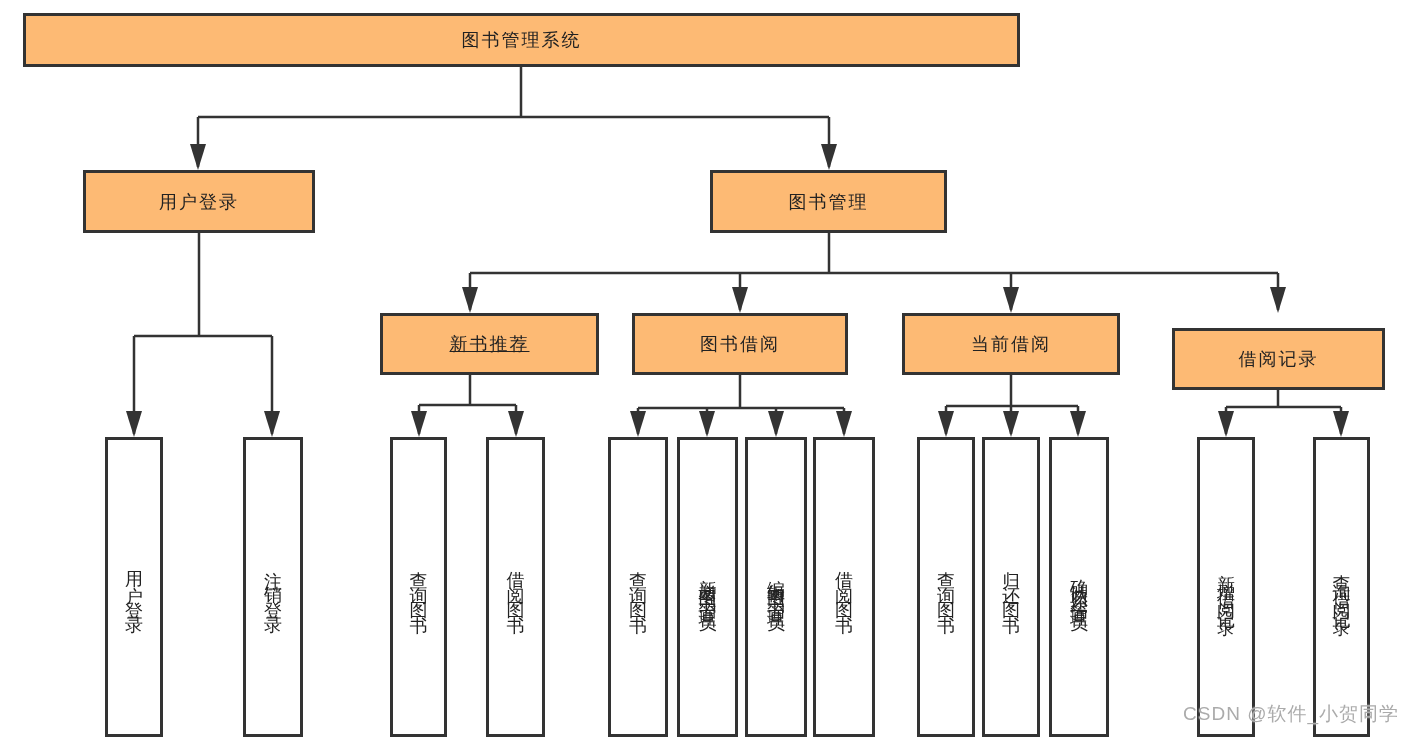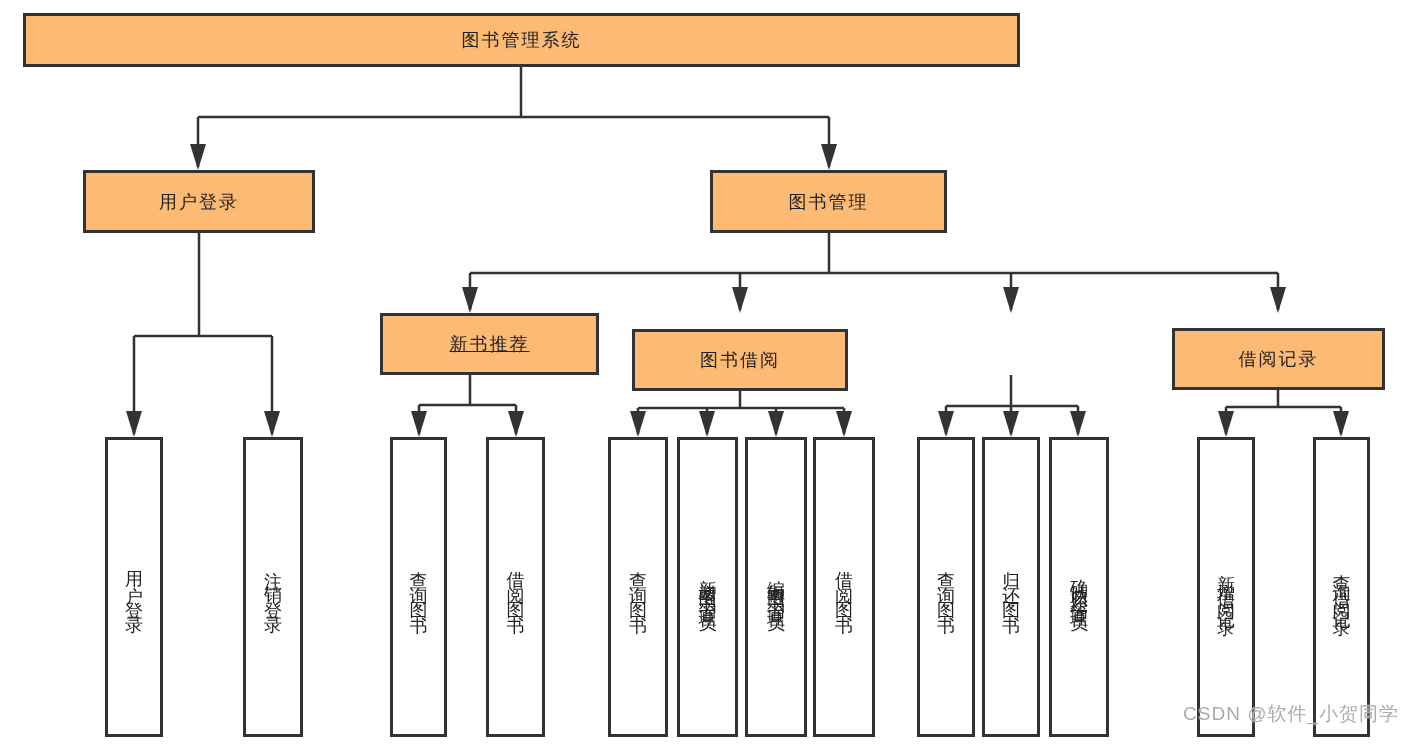--- a/index.html
+++ b/index.html
@@ -27,21 +27,21 @@
     font-size:18px;line-height:1;white-space:nowrap;
   }
   .ls4{letter-spacing:15px;}
   .ls6{letter-spacing:9px;}
   .ls9{letter-spacing:5px;}
   
   .n-root   {left:23px;  top:13px;  width:997px; height:54px;}
   .n-login  {left:83px;  top:170px; width:232px; height:63px;}
   .n-mgmt   {left:710px; top:170px; width:237px; height:63px;}
   .n-new    {left:380px; top:313px; width:219px; height:62px;text-decoration:underline;}
-  .n-borrow {left:632px; top:313px; width:216px; height:62px;margin-top:16px;}
+  .n-borrow {left:632px; top:313px; width:216px; height:62px;}
   .n-current{left:902px; top:313px; width:218px; height:62px;}
   .n-records{left:1172px;top:328px; width:213px; height:62px;}
   
   .v1 {left:105px; width:58px;}
   .v2 {left:243px; width:60px;}
   .v3 {left:390px; width:57px;}
   .v4 {left:486px; width:59px;}
   .v5 {left:608px; width:60px;}
   .v6 {left:677px; width:61px;}
   .v7 {left:745px; width:62px;}
@@ -103,20 +103,21 @@
     <path class="wire" d="M1341,407 V434" marker-end="url(#ah)"></path>
   </svg>
 
   <div class="box n-root">图书管理系统</div>
 
   <div class="box n-login">用户登录</div>
   <div class="box n-mgmt">图书管理</div>
 
   <div class="box n-new">新书推荐</div>
   <div class="box n-borrow">图书借阅</div>
+  <div class="box n-current">当前借阅</div>
   <div class="box n-records">借阅记录</div>
 
   <div class="vbox v1 ls4">用户登录</div>
   <div class="vbox v2 ls4">注销登录</div>
 
   <div class="vbox v3 ls4">查询图书</div>
   <div class="vbox v4 ls4">借阅图书</div>
 
   <div class="vbox v5 ls4">查询图书</div>
   <div class="vbox v6 ls9">新增图书（管理员）</div>

